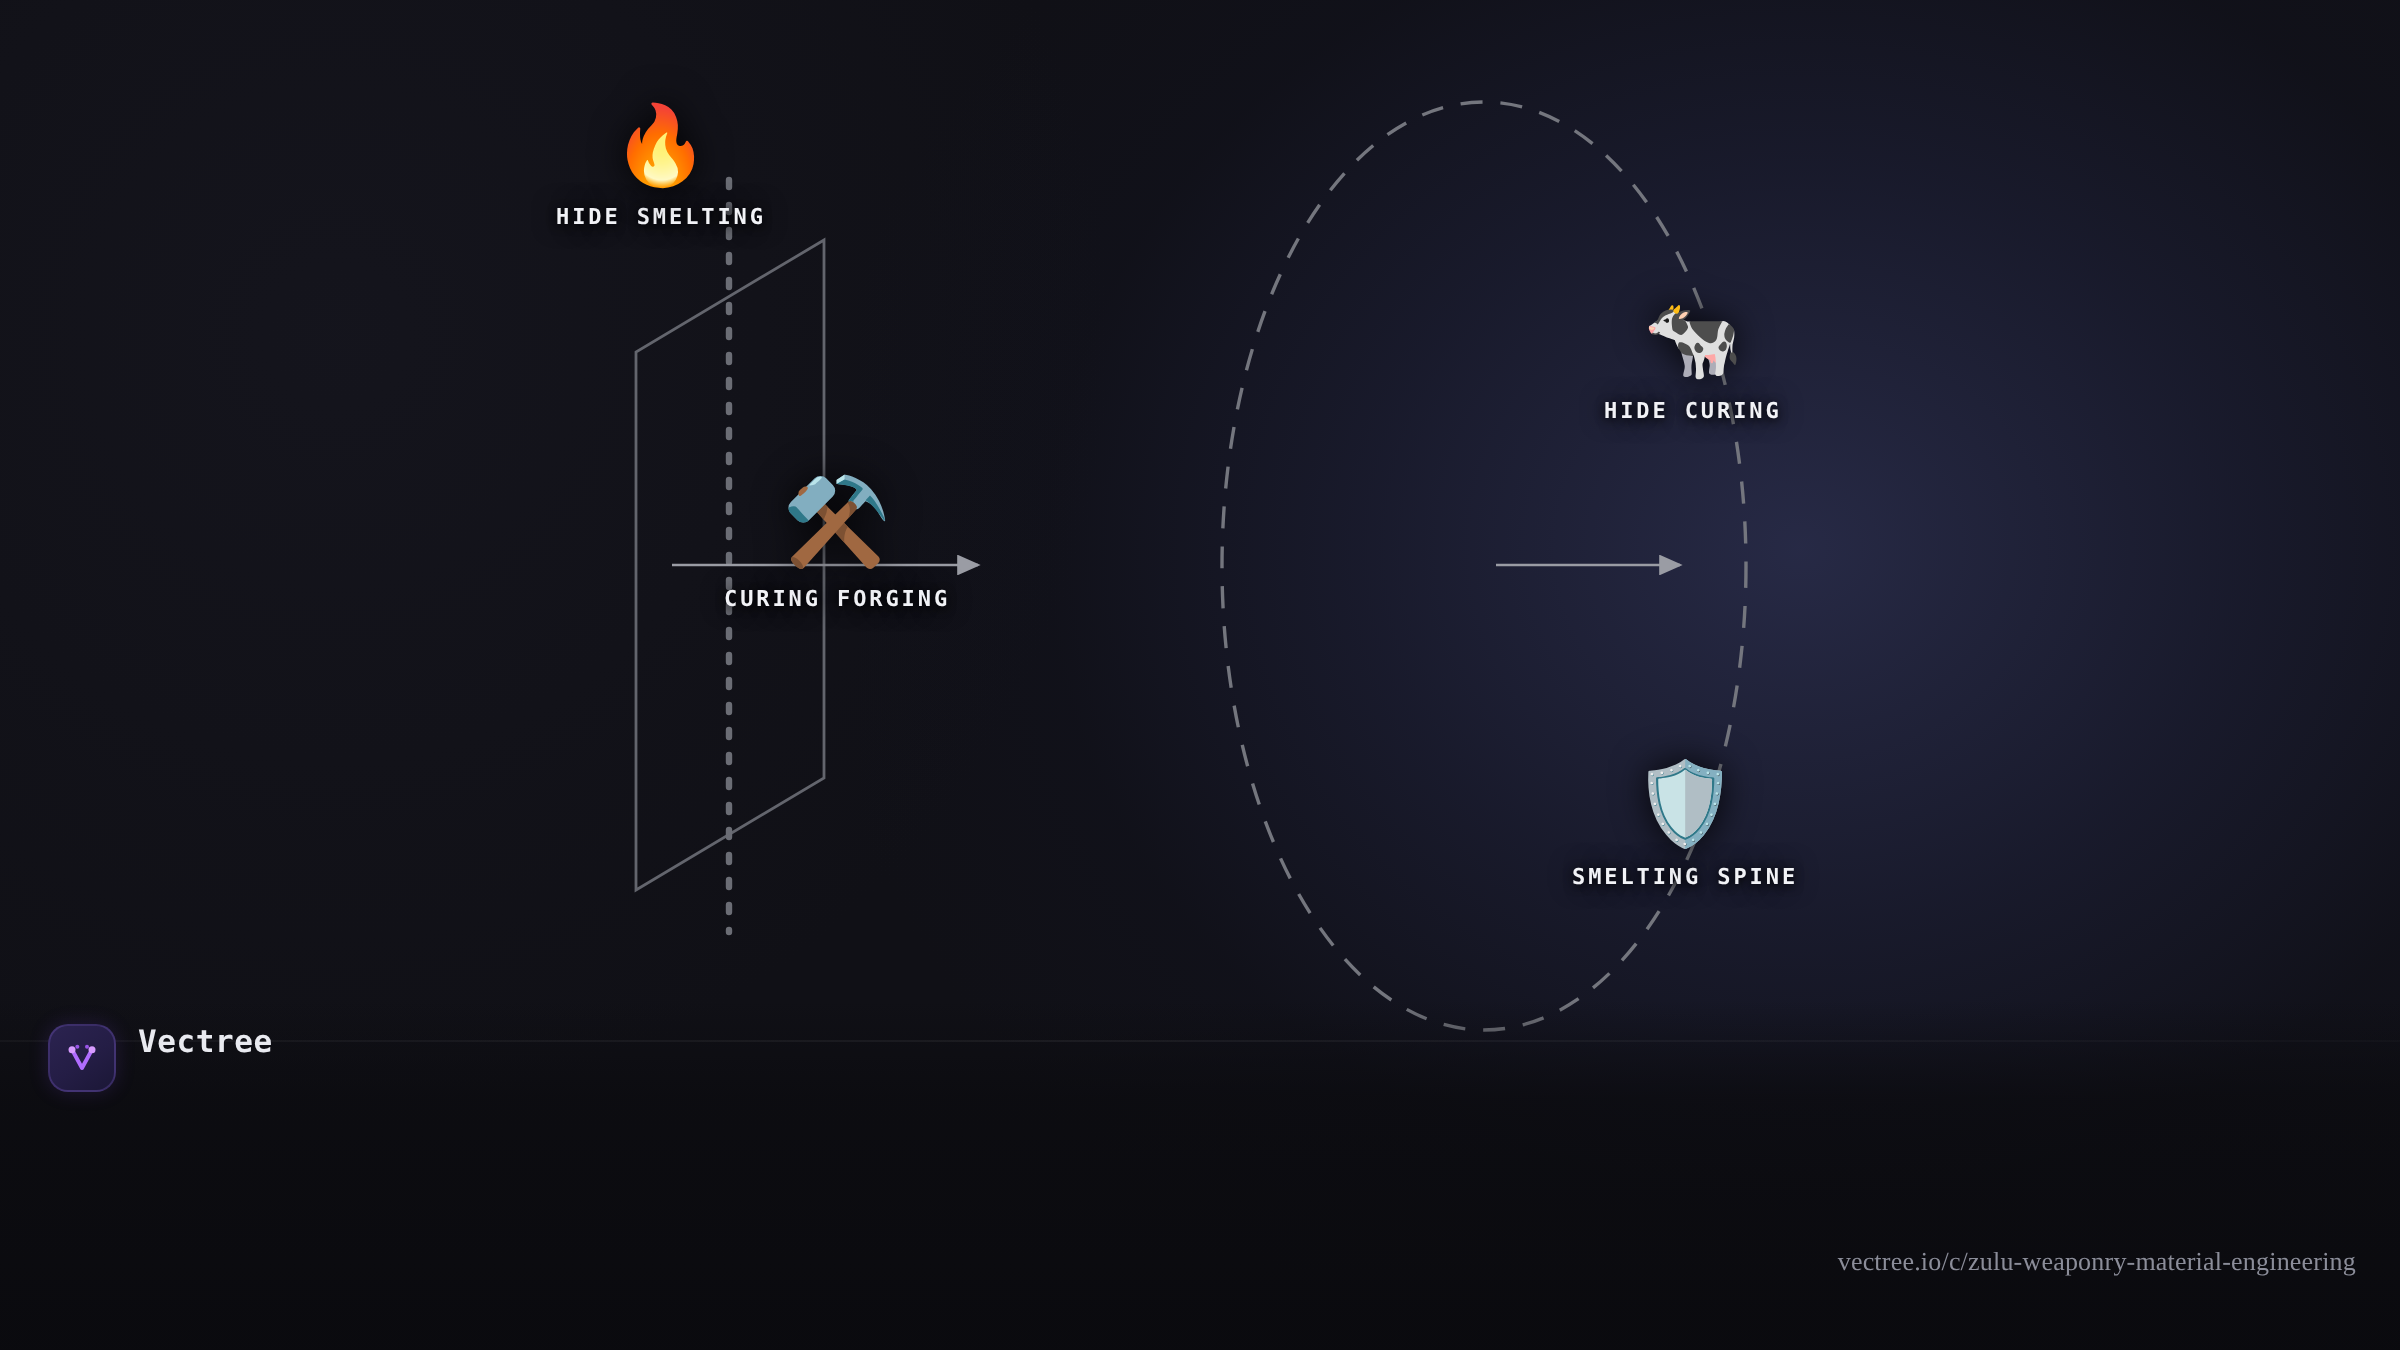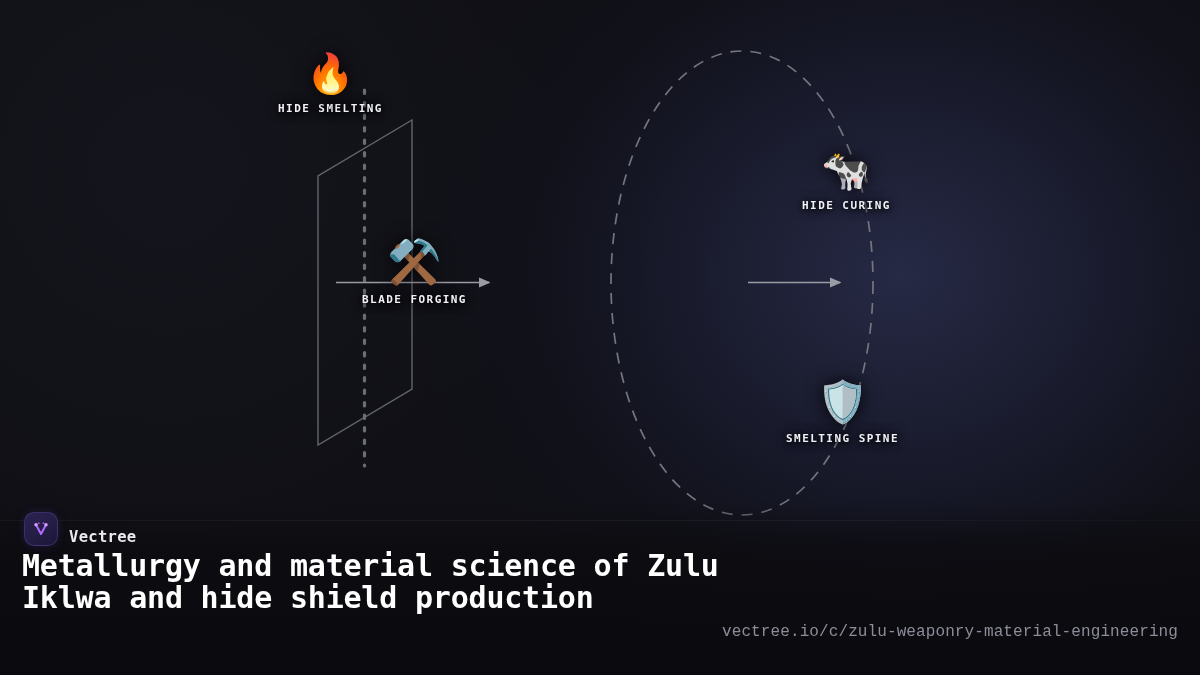--- a/index.html
+++ b/index.html
@@ -58,42 +58,42 @@
   #node-iron   .glyph{font-size:39px;}
   #node-blade  {left:362px;top:240px;}
   #node-blade  .glyph{font-size:44px;}
   #node-hide   {left:802px;top:150px;}
   #node-hide   .glyph{font-size:40px;}
   #node-spine  {left:786px;top:382px;}
   #node-spine  .glyph{font-size:41px;}
 
   
   #footer{position:absolute;left:0;top:500px;width:1200px;height:175px;}
-  #brand{position:absolute;left:24px;top:12px;display:flex;align-items:flex-end;gap:11px;}
+  #brand{position:absolute;left:24px;top:12px;display:flex;align-items:flex-start;gap:11px;}
   #brand-logo{
     width:32px;height:32px;border-radius:10px;
     background:linear-gradient(145deg,#2b2350 0%,#241d45 55%,#1b1736 100%);
     border:1px solid rgba(160,120,255,.22);
     display:flex;align-items:center;justify-content:center;
     box-shadow:0 0 10px rgba(120,70,220,.18);
   }
   #brand-name{
     font-family:"DejaVu Sans Mono","Liberation Mono",monospace;
     font-weight:700;font-size:15.5px;color:#e9eaf0;letter-spacing:.3px;
   }
   #headline{
     position:absolute;left:22px;top:50px;width:790px;
     font-family:"DejaVu Sans Mono","Liberation Mono",monospace;
     font-weight:700;font-size:30px;line-height:32px;
     color:#ffffff;letter-spacing:-.2px;
   }
   #site-url{
     position:absolute;right:22px;top:123px;
-    font-family:Liberation Mono, monospace;
-    font-size:16px;letter-spacing:.1px;color:#8b8d99;
+    font-family:Liberation Serif, serif;
+    font-size:13px;letter-spacing:.1px;color:#8b8d99;
   }
 </style>
 </head>
 <body>
 
 <div id="stage">
 
   <div class="bg-glow"></div>
   <div class="bg-glow2"></div>
 
@@ -123,21 +123,21 @@
     <line x1="748" y1="282.5" x2="840" y2="282.5" stroke="#9a9ca4" stroke-width="1.3" marker-end="url(#arrowhead)"></line>
   </svg>
 
   <div class="node" id="node-iron">
     <div class="glyph">🔥</div>
     <div class="label">HIDE SMELTING</div>
   </div>
 
   <div class="node" id="node-blade">
     <div class="glyph">⚒️</div>
-    <div class="label">BLADE FORGING</div>
+    <div class="label">CURING FORGING</div>
   </div>
 
   <div class="node" id="node-hide">
     <div class="glyph">🐄</div>
     <div class="label">HIDE CURING</div>
   </div>
 
   <div class="node" id="node-spine">
     <div class="glyph">🛡️</div>
     <div class="label">SMELTING SPINE</div>
@@ -154,18 +154,17 @@
           <path d="M6 7 L12 18 L18 7" fill="none" stroke="#b06cff" stroke-width="2.4" stroke-linecap="round" stroke-linejoin="round"></path>
           <circle cx="6" cy="7" r="2.1" fill="#d79bff"></circle>
           <circle cx="18" cy="7" r="2.1" fill="#d79bff"></circle>
           <circle cx="9.2" cy="5.2" r="1.2" fill="#9a55e8"></circle>
           <circle cx="15" cy="5.2" r="1.2" fill="#9a55e8"></circle>
         </svg>
       </div>
       <div id="brand-name">Vectree</div>
     </div>
 
-    <div id="headline">Metallurgy and material science of Zulu Iklwa and hide shield production</div>
 
     <div id="site-url">vectree.io/c/zulu-weaponry-material-engineering</div>
   </div>
 
 </div>
 
 </body></html>

